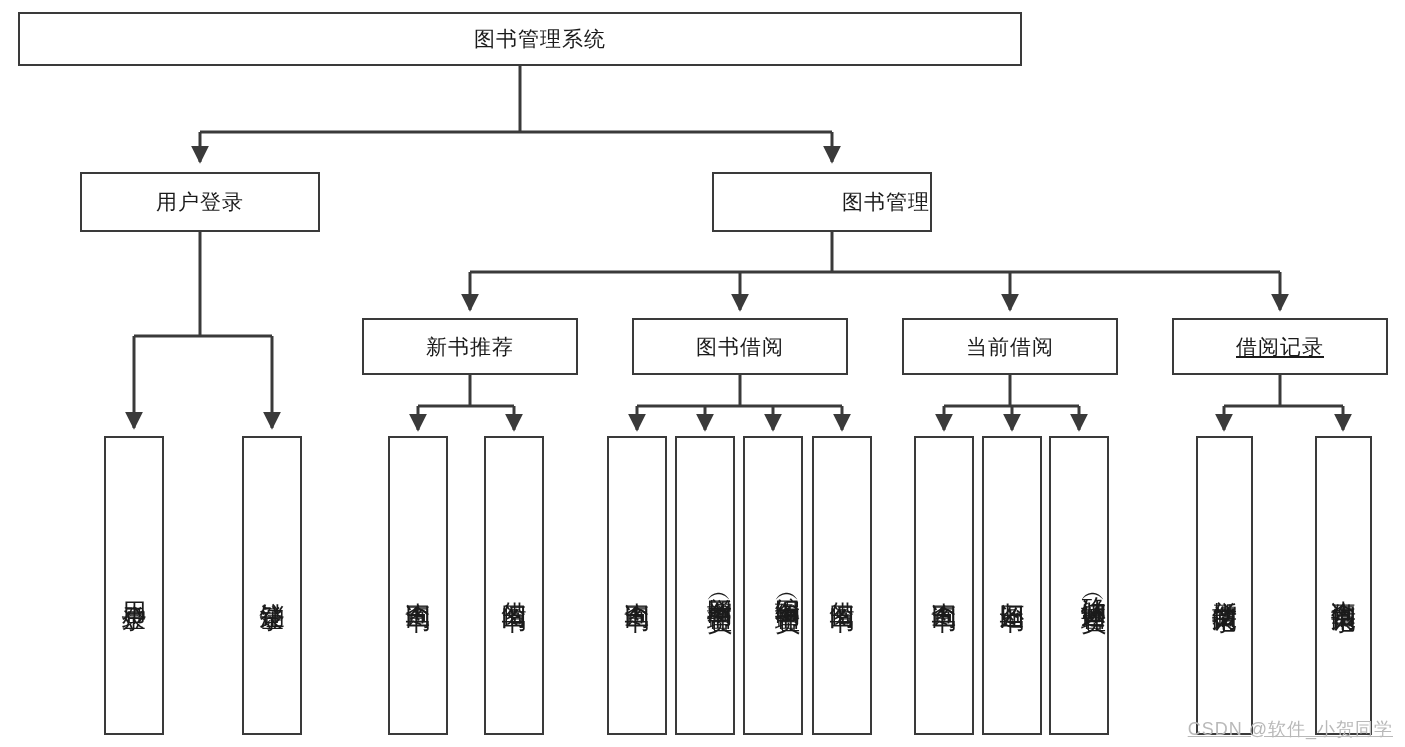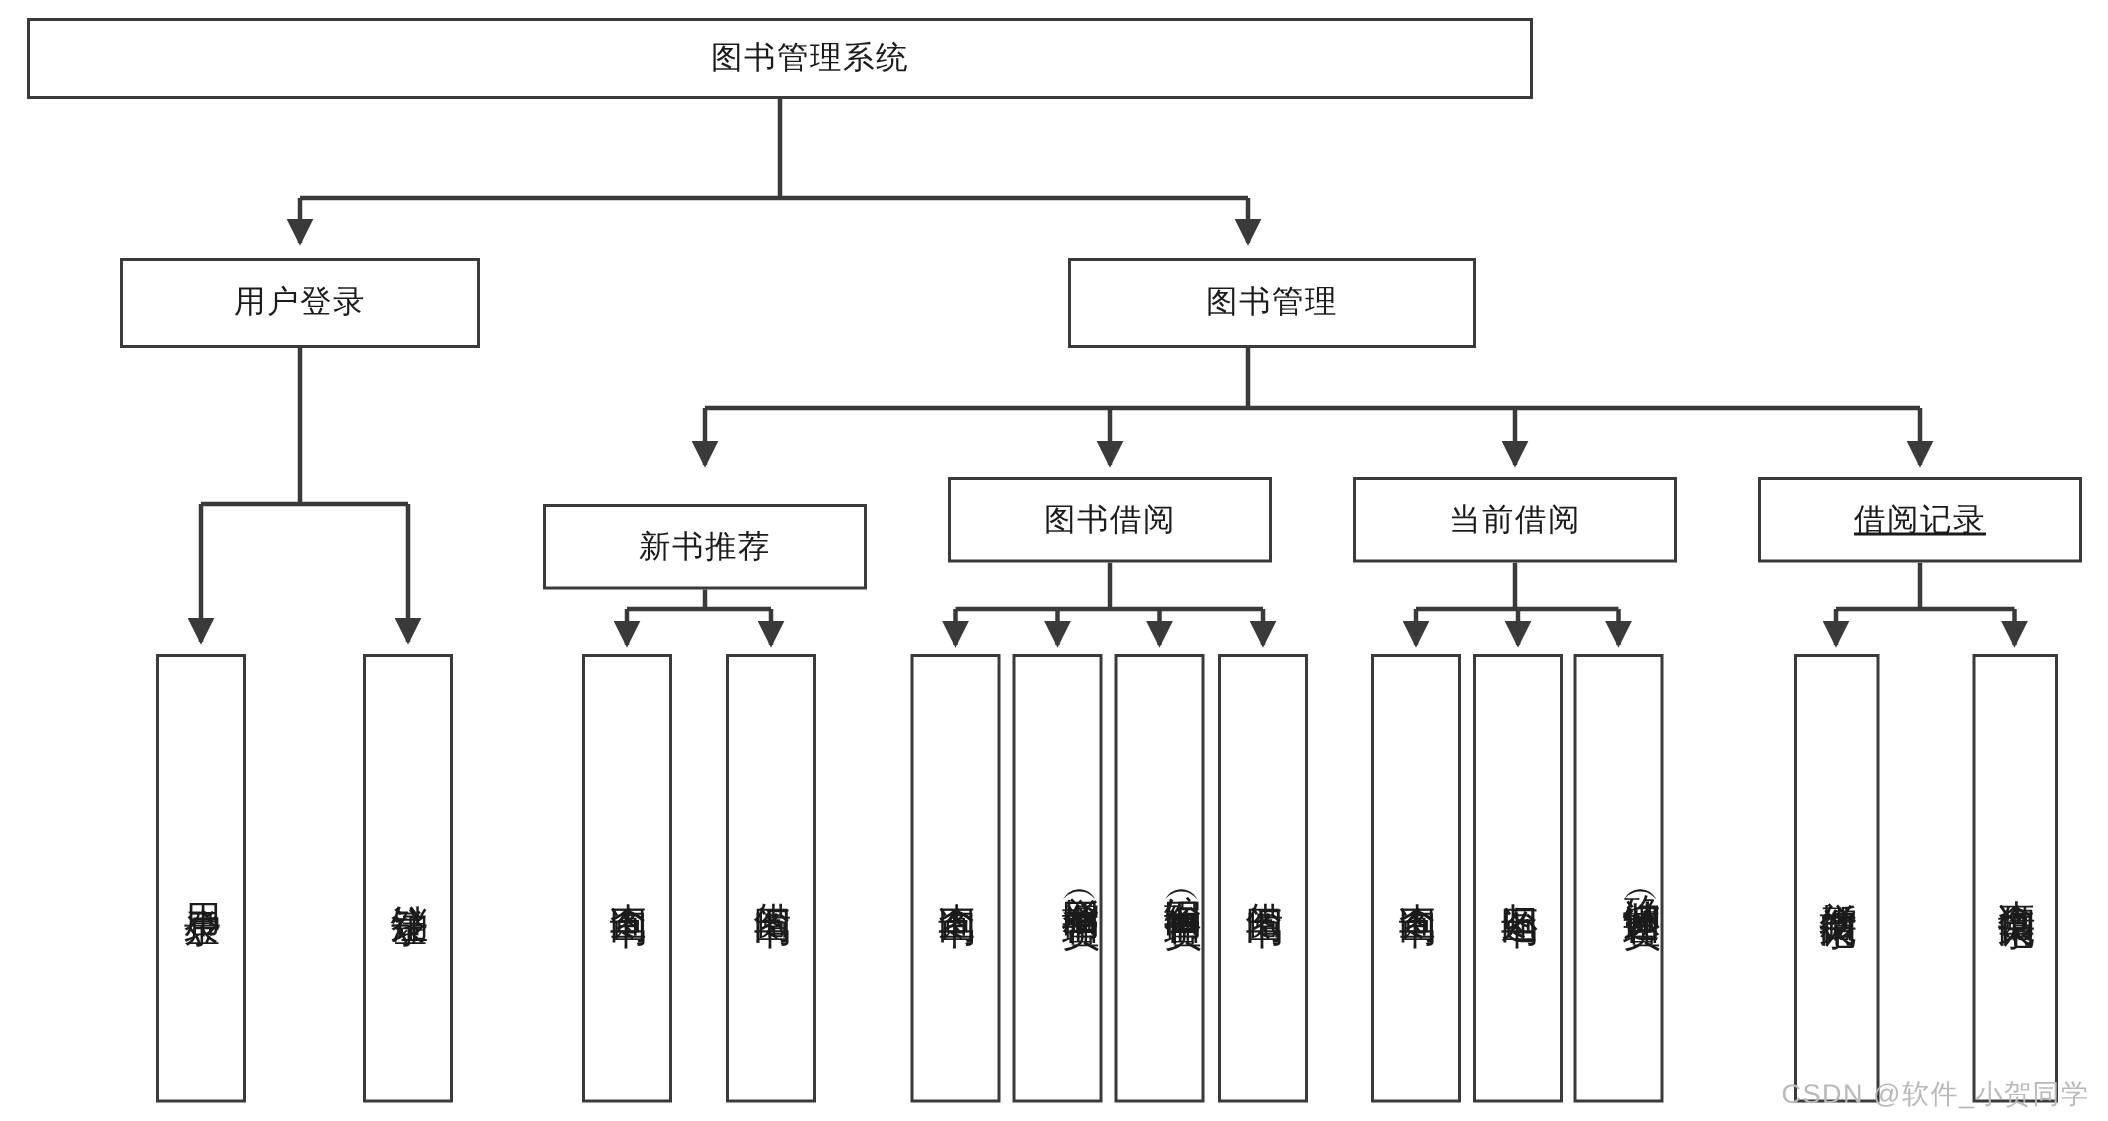--- a/index.html
+++ b/index.html
@@ -63,20 +63,21 @@
     white-space: nowrap;
   }
   .watermark {
     position: absolute;
     right: 12px;
     bottom: 6px;
     font-size: 18px;
     color: #b9b9b9;
     letter-spacing: 1px;
     white-space: nowrap;
+    text-decoration: underline;
   }
 </style>
 </head>
 <body>
 
 <div id="canvas">
 
   <svg class="connectors" viewBox="0 0 1405 747" xmlns="http://www.w3.org/2000/svg">
     <defs>
       <marker id="arrow" viewBox="0 0 10 10" refX="9" refY="5" markerWidth="6" markerHeight="6" orient="auto-start-reverse">
@@ -127,25 +128,25 @@
     </g>
   </svg>
 
   <div class="node node-h node-root" style="left:18px; top:12px; width:1004px; height:54px;">
     <span>图书管理系统</span>
   </div>
 
   <div class="node node-h" style="left:80px; top:172px; width:240px; height:60px;">
     <span>用户登录</span>
   </div>
-  <div class="node node-h" style="left:712px; top:172px; width:272px; height:60px;">
+  <div class="node node-h" style="left:712px; top:172px; width:220px; height:60px;justify-content:flex-end;">
     <span>图书管理</span>
   </div>
 
-  <div class="node node-h" style="left:362px; top:318px; width:216px; height:57px;margin-top:18px;">
+  <div class="node node-h" style="left:362px; top:318px; width:216px; height:57px;">
     <span>新书推荐</span>
   </div>
   <div class="node node-h" style="left:902px; top:318px; width:216px; height:57px;">
     <span>当前借阅</span>
   </div>
   <div class="node node-h" style="left:632px; top:318px; width:216px; height:57px;">
     <span>图书借阅</span>
   </div>
   <div class="node node-h" style="left:1172px; top:318px; width:216px; height:57px;text-decoration:underline;">
     <span>借阅记录</span>

